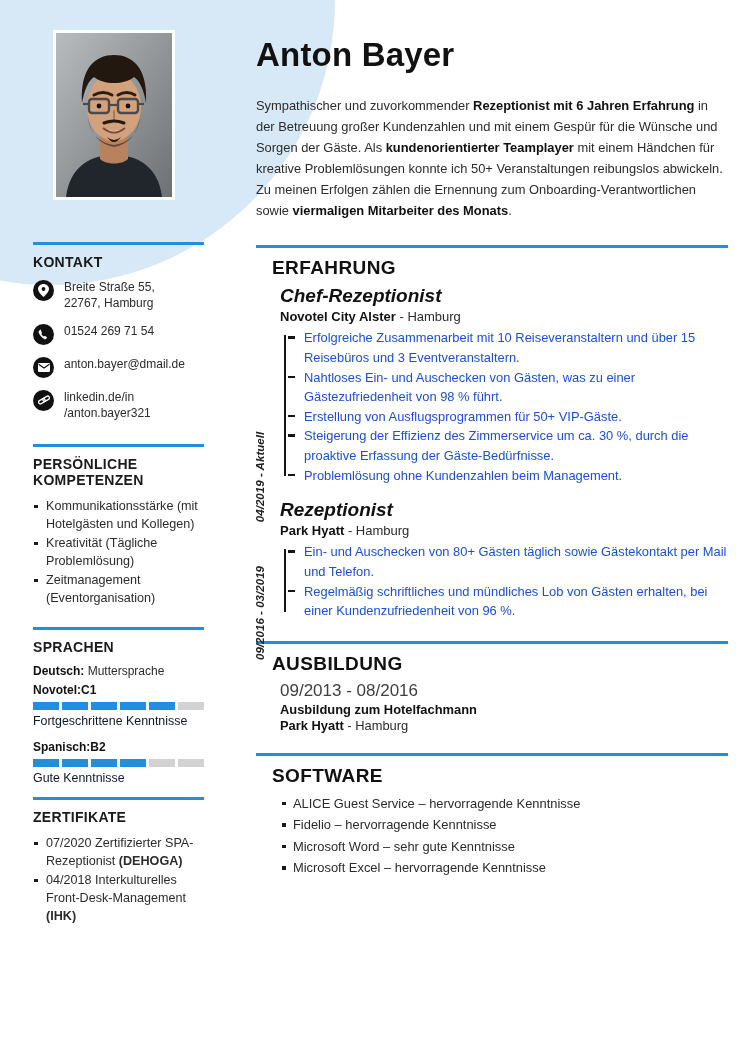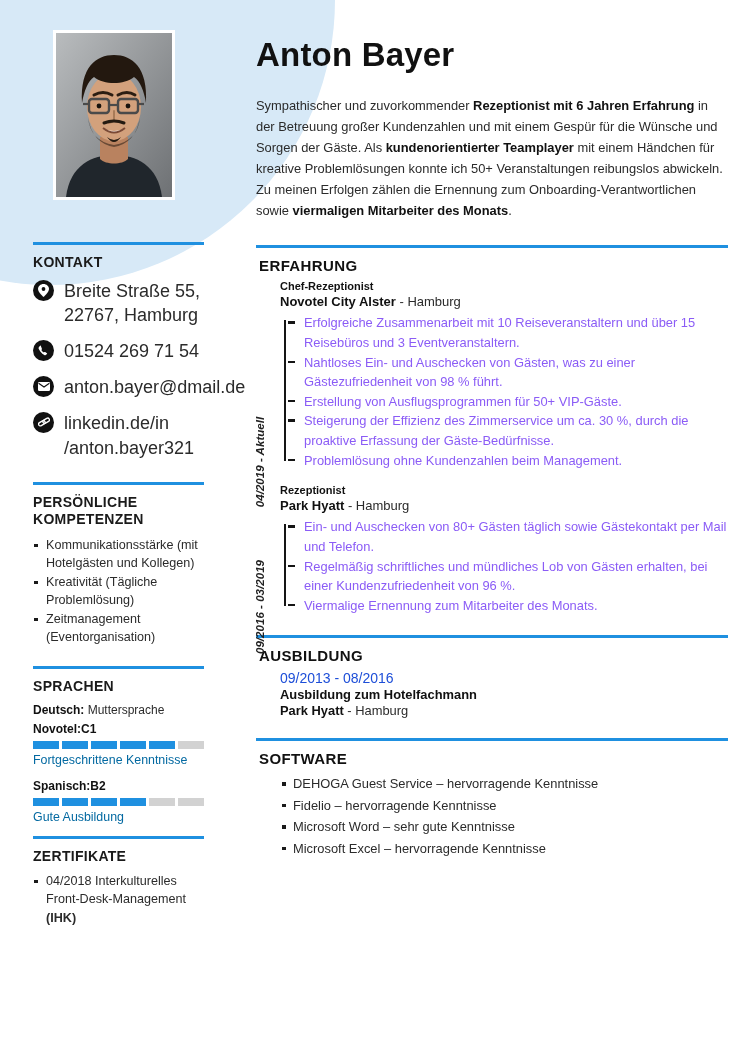--- a/index.html
+++ b/index.html
@@ -85,21 +85,21 @@
     background: #111111;
     color: #ffffff;
     display: flex;
     align-items: center;
     justify-content: center;
     margin-right: 10px;
     margin-top: 1px;
   }
   .cicon svg { display: block; }
   .ctext {
-    font-size: 18px;
+    font-size: 12px;
     line-height: 1.38;
     color: #2b2b2b;
   }
   
   ul.dash {
     list-style: none;
     margin: 0;
     padding: 0;
   }
   ul.dash li {
@@ -135,21 +135,21 @@
     margin-bottom: 4px;
   }
   .seg {
     height: 8px;
     flex: 1 1 0;
     background: #d2d2d2;
   }
   .seg.on { background: #1f90e0; }
   .lang-note {
     font-size: 12.4px;
-    color: #0369a1;
+    color: #0f172a;
     margin-bottom: 12px;
   }
   
   #right {
     flex: 1 1 auto;
     padding: 36px 22px 0 24px;
     box-sizing: border-box;
   }
   #name {
     font-size: 33px;
@@ -160,25 +160,25 @@
   }
   #summary {
     font-size: 12.9px;
     line-height: 1.62;
     color: #2b2b2b;
     margin: 0 0 24px 0;
   }
   #summary b { font-weight: bold; color: #111; }
   .main-sec { margin-bottom: 20px; }
   .main-h {
-    font-size: 15px;
+    font-size: 19px;
     font-weight: bold;
     letter-spacing: .4px;
     color: #111111;
-    margin: 0 0 6px 3px;
+    margin: 0 0 6px 16px;
     text-transform: uppercase;
   }
   .job { display: flex; }
   .job-date {
     flex: 0 0 20px;
     width: 20px;
     position: relative;
   }
   .job-date span {
     position: absolute;
@@ -187,21 +187,22 @@
     transform: translateX(-50%) rotate(-90deg);
     transform-origin: center bottom;
     white-space: nowrap;
     font-size: 11.6px;
     font-style: italic;
     font-weight: bold;
     color: #222;
   }
   .job-body { flex: 1 1 auto; padding-left: 4px; }
   .job-title {
-    font-size: 11px;
+    font-size: 19px;
+    font-style: italic;
     font-weight: bold;
     color: #111;
     margin: 0 0 2px 0;
   }
   .job-emp {
     font-size: 13px;
     color: #2b2b2b;
     margin: 0 0 4px 0;
   }
   .job-emp b { font-weight: bold; color: #111; }
@@ -226,34 +227,34 @@
     list-style: none;
     margin: 0;
     padding: 0;
     flex: 1 1 auto;
   }
   ul.tldots li {
     position: relative;
     padding-left: 13px;
     font-size: 12.9px;
     line-height: 1.52;
-    color: #8b5cf6;
+    color: #1d4ed8;
     margin-bottom: 0;
   }
   ul.tldots li::before {
     content: "";
     position: absolute;
     left: -3px;
     top: 8px;
     width: 7px;
     height: 2.5px;
     background: #151515;
   }
   .edu-block { padding-left: 24px; }
-  .edu-date { font-size: 14px; color:#1d4ed8; margin-bottom: 1px; }
+  .edu-date { font-size: 17px; color:#404040; margin-bottom: 1px; }
   .edu-deg { font-size: 12.9px; font-weight: bold; color:#111; margin-bottom: 1px; }
   .edu-school { font-size: 12.9px; color:#2b2b2b; }
   .edu-school b { font-weight: bold; color:#111; }
   ul.sw {
     list-style: none;
     margin: 0;
     padding: 0 0 0 24px;
   }
   ul.sw li {
     position: relative;
@@ -416,27 +417,30 @@
           <b>B2</b>
         </div>
         <div class="bar">
           <span class="seg on"></span>
             <span class="seg on"></span>
             <span class="seg on"></span>
             <span class="seg on"></span>
             <span class="seg"></span>
             <span class="seg"></span>
         </div>
-        <div class="lang-note">Gute Ausbildung</div>
+        <div class="lang-note">Gute Kenntnisse</div>
       </div>
 
       <div class="side-sec" style="margin-top:8px;">
         <div class="rule"></div>
         <div class="side-h">ZERTIFIKATE</div>
         <ul class="dash">
+          <li>
+            <span>07/2020 Zertifizierter SPA-Rezeptionist </span><b>(DEHOGA)</b>
+          </li>
           <li>
             <span>04/2018 Interkulturelles Front-Desk-Management </span><b>(IHK)</b>
           </li>
         </ul>
       </div>
     </div>
 
     <div id="right">
 
       <h1 id="name">Anton Bayer</h1>
@@ -478,21 +482,20 @@
           <div class="job-body">
             <div class="job-title">Rezeptionist</div>
             <div class="job-emp">
               <b>Park Hyatt</b><span> - Hamburg</span>
             </div>
             <div class="tl">
               <div class="tl-line"></div>
               <ul class="tldots">
                 <li>Ein- und Auschecken von 80+ Gästen täglich sowie Gästekontakt per Mail und Telefon.</li>
                 <li>Regelmäßig schriftliches und mündliches Lob von Gästen erhalten, bei einer Kundenzufriedenheit von 96 %.</li>
-                <li>Viermalige Ernennung zum Mitarbeiter des Monats.</li>
               </ul>
             </div>
           </div>
         </div>
       </div>
 
       <div class="main-sec">
         <div class="rule"></div>
         <div class="main-h">AUSBILDUNG</div>
         <div class="edu-block">
@@ -501,21 +504,21 @@
           <div class="edu-school">
             <b>Park Hyatt</b><span> - Hamburg</span>
           </div>
         </div>
       </div>
 
       <div class="main-sec">
         <div class="rule"></div>
         <div class="main-h">SOFTWARE</div>
         <ul class="sw">
-          <li>DEHOGA Guest Service – hervorragende Kenntnisse</li>
+          <li>ALICE Guest Service – hervorragende Kenntnisse</li>
           <li>Fidelio – hervorragende Kenntnisse</li>
           <li>Microsoft Word – sehr gute Kenntnisse</li>
           <li>Microsoft Excel – hervorragende Kenntnisse</li>
         </ul>
       </div>
 
     </div>
   </div>
 </div>
 

